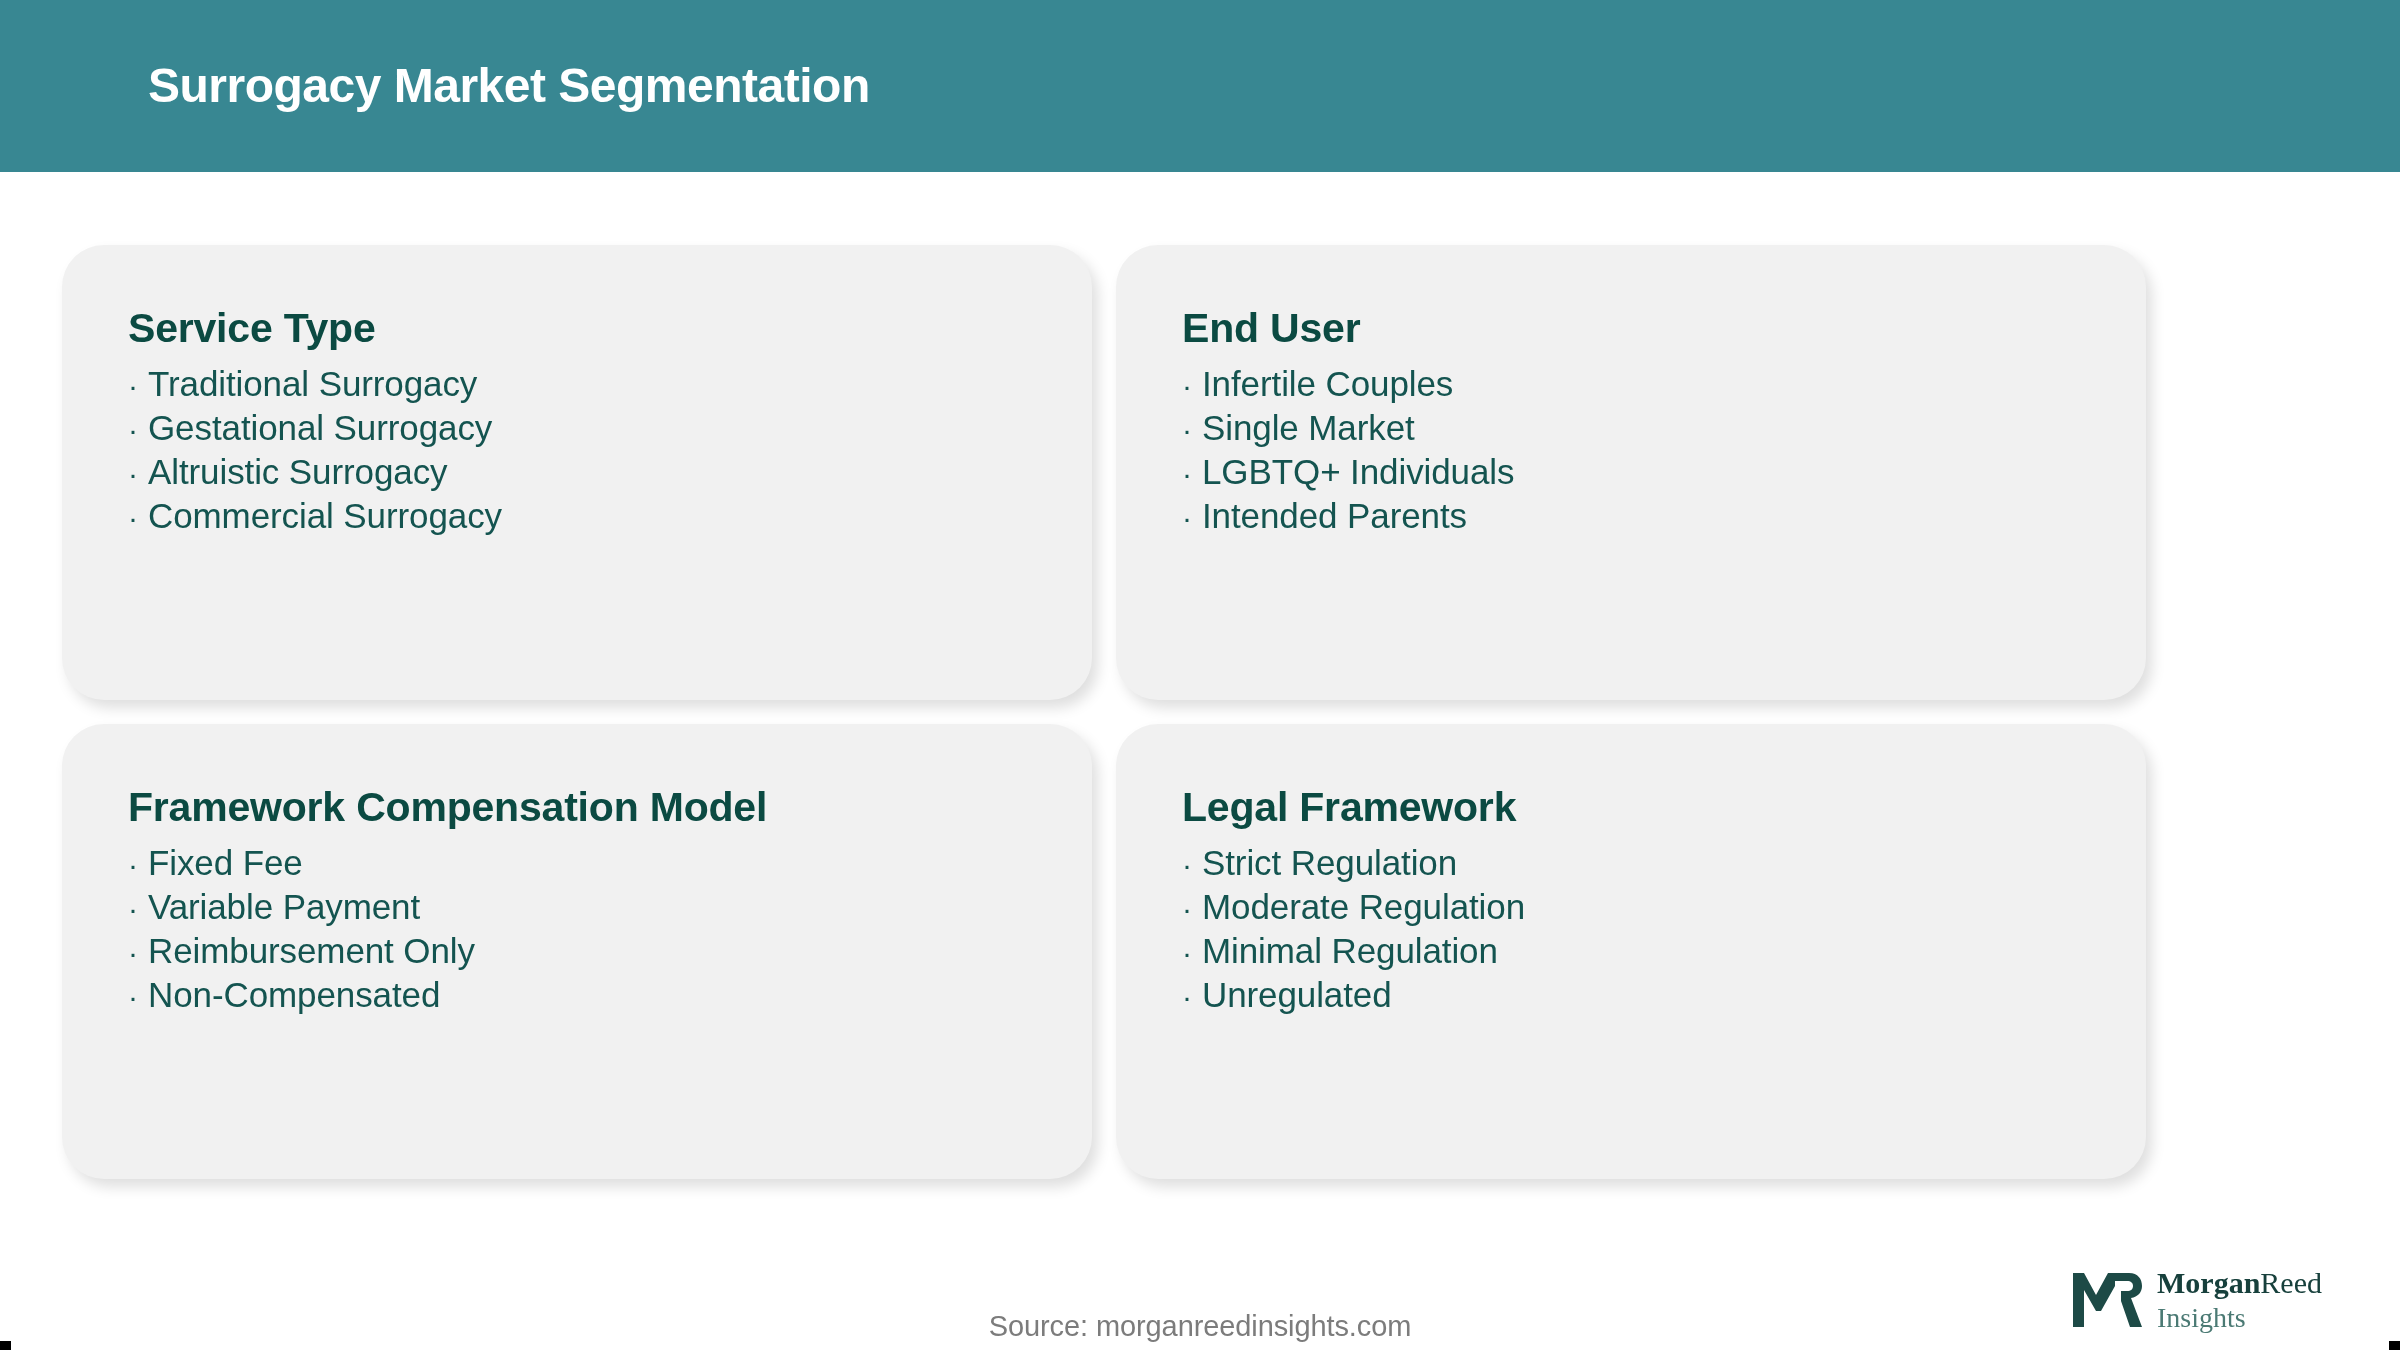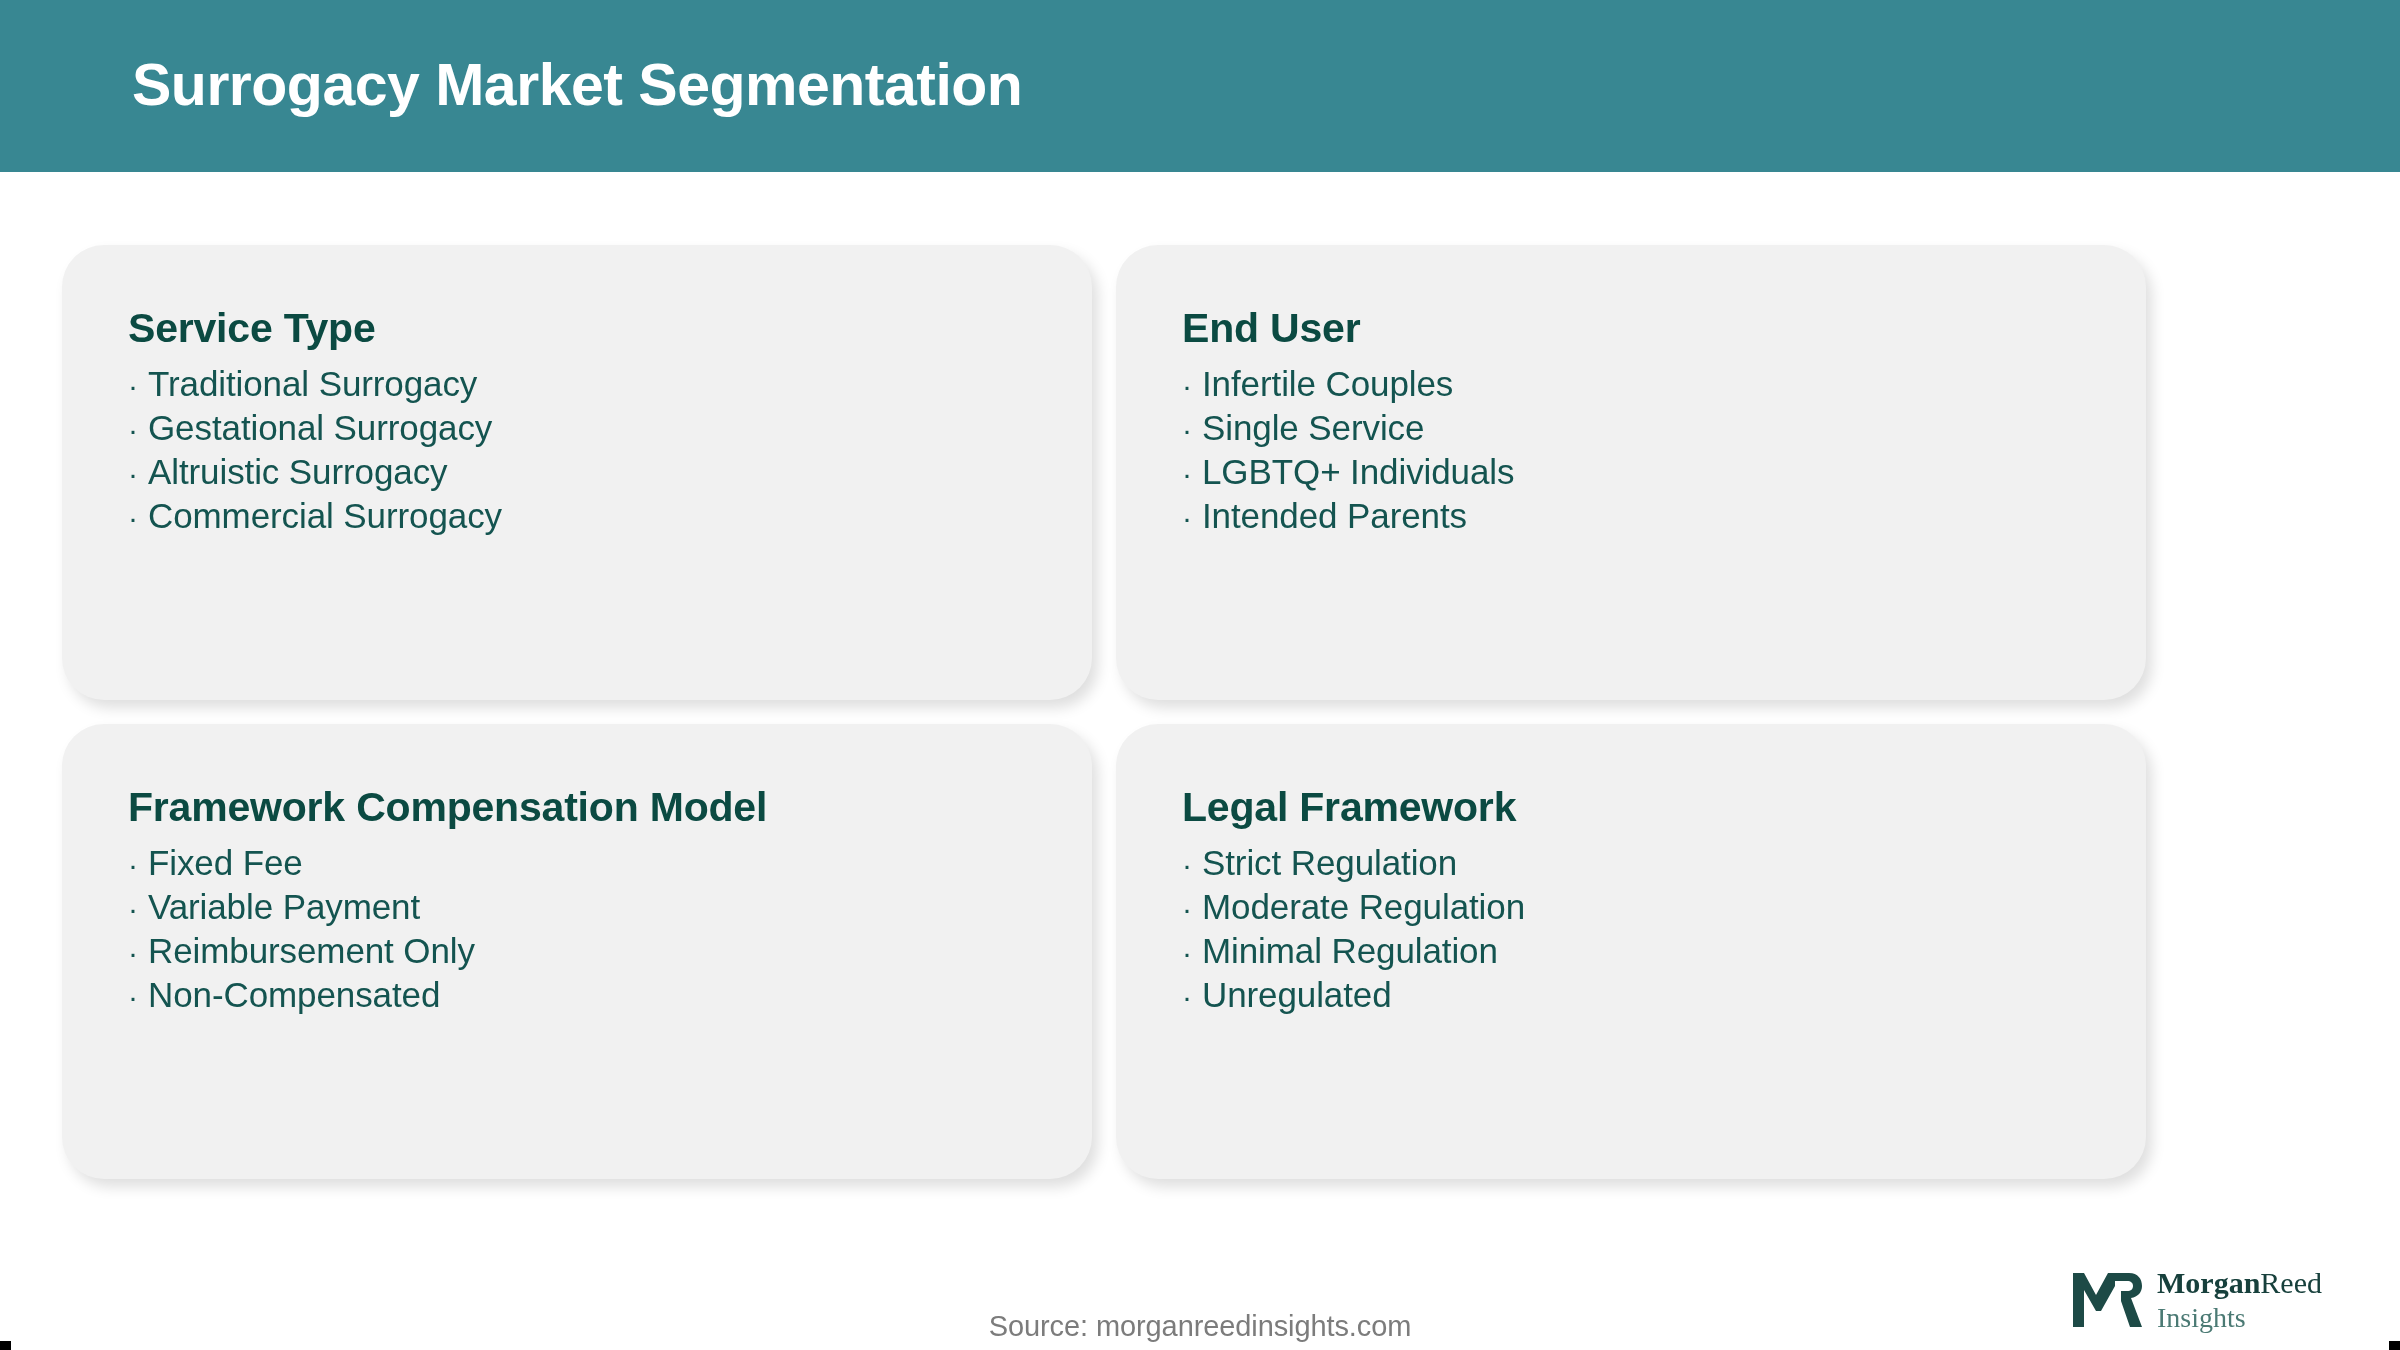--- a/index.html
+++ b/index.html
@@ -29,25 +29,25 @@
     position: absolute;
     left: 0;
     top: 0;
     width: 2400px;
     height: 172px;
     background: #388792;
     display: flex;
     align-items: center;
   }
   .header-title {
-    margin: 0;
+    margin: 16px;
     padding-left: 132px;
     color: #ffffff;
     font-family: "Liberation Sans", sans-serif;
-    font-size: 59px;
+    font-size: 48px;
     font-weight: 700;
     letter-spacing: -0.5px;
     line-height: 1.05;
     white-space: nowrap;
   }
 
   
   .cards-grid {
     position: absolute;
     left: 62px;
@@ -219,21 +219,21 @@
 
     <div class="card">
       <h2 class="card-title">End User</h2>
       <ul class="card-list">
         <li>
             <span class="bullet">·</span>
             <span>Infertile Couples</span>
           </li>
         <li>
             <span class="bullet">·</span>
-            <span>Single Service</span>
+            <span>Single Market</span>
           </li>
         <li>
             <span class="bullet">·</span>
             <span>LGBTQ+ Individuals</span>
           </li>
         <li>
             <span class="bullet">·</span>
             <span>Intended Parents</span>
           </li>
       </ul>

